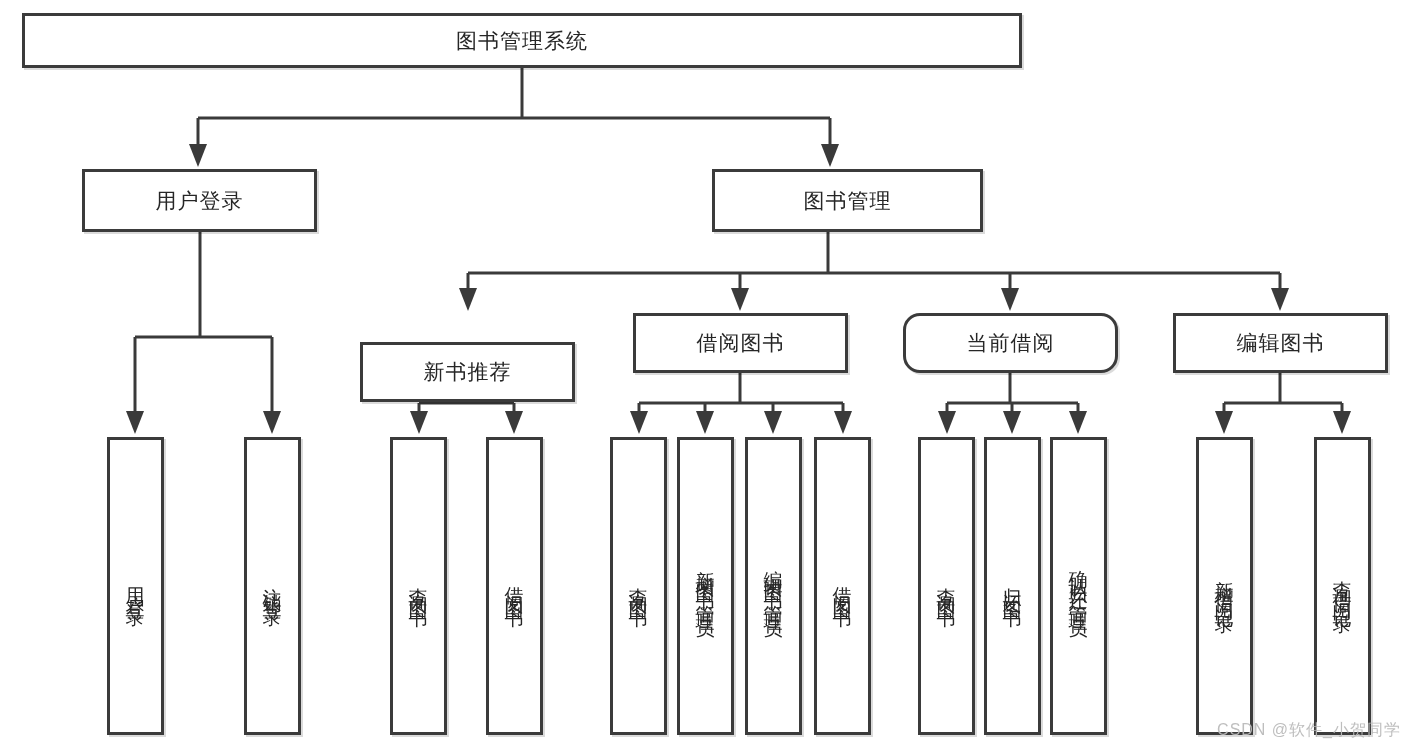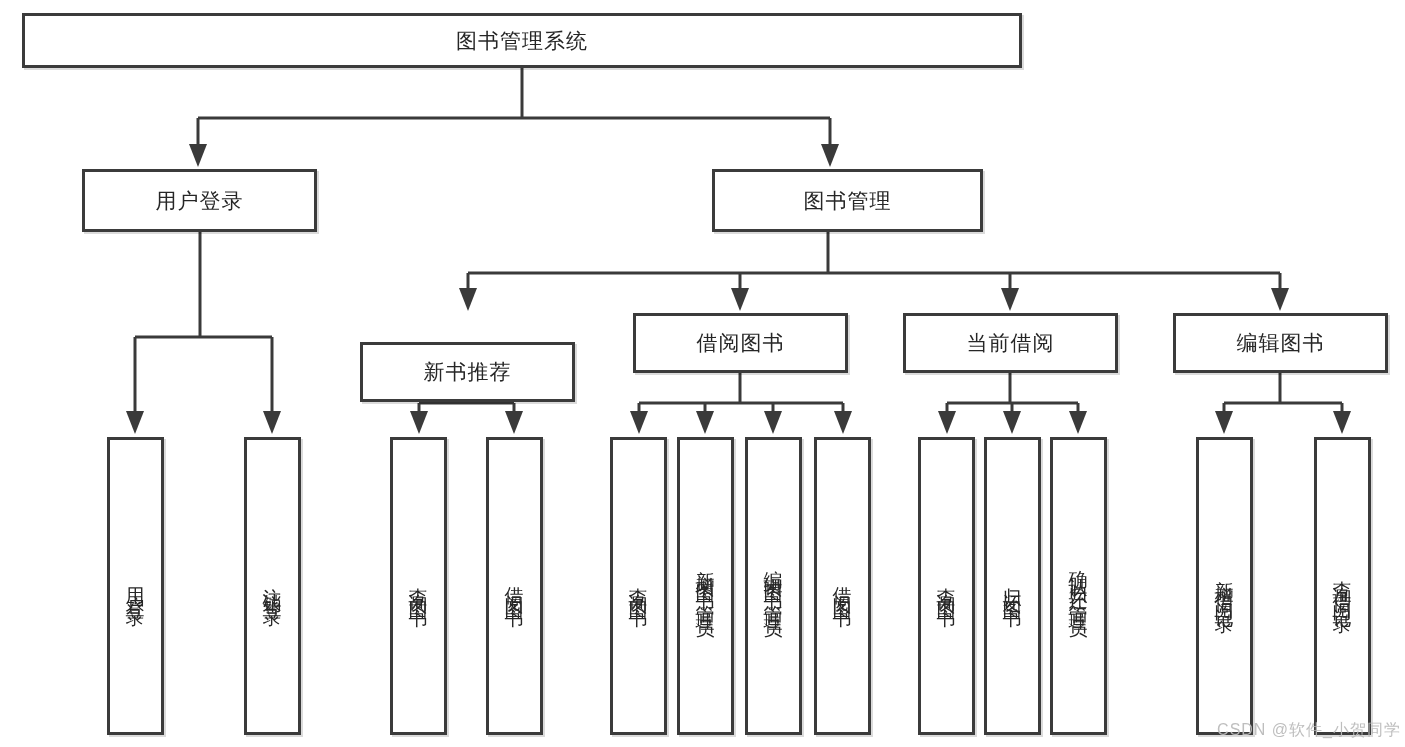--- a/index.html
+++ b/index.html
@@ -146,21 +146,21 @@
   <div class="node" style="left:712px; top:169px; width:271px; height:63px;">
     <span class="h-label">图书管理</span>
   </div>
 
   <div class="node" style="left:360px; top:313px; width:215px; height:60px;margin-top:29px;">
     <span class="h-label">新书推荐</span>
   </div>
   <div class="node" style="left:633px; top:313px; width:215px; height:60px;">
     <span class="h-label">借阅图书</span>
   </div>
-  <div class="node" style="left:903px; top:313px; width:215px; height:60px;">
+  <div class="node" style="left:903px; top:313px; width:215px; height:60px;border-radius:17px;">
     <span class="h-label">当前借阅</span>
   </div>
   <div class="node" style="left:1173px; top:313px; width:215px; height:60px;">
     <span class="h-label">编辑图书</span>
   </div>
 
   <div class="node" style="left:107px; top:437px; width:57px; height:298px;">
     <span class="v-label">用户登录</span>
   </div>
   <div class="node" style="left:244px; top:437px; width:57px; height:298px;">

